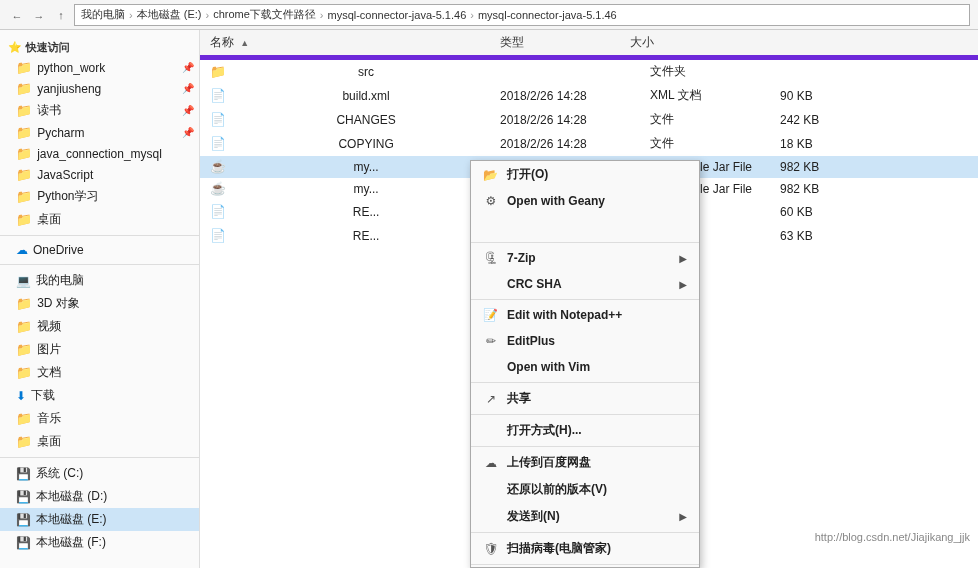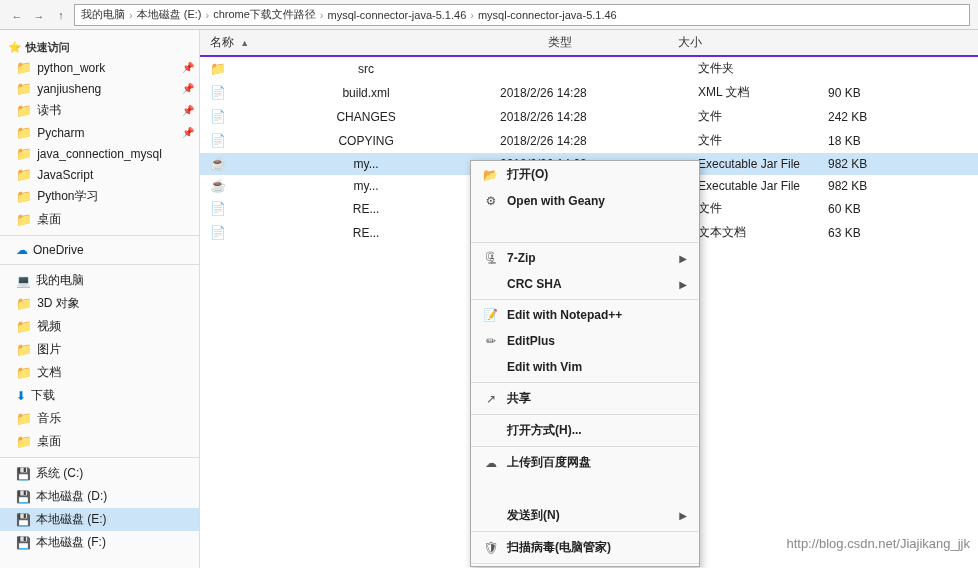--- a/index.html
+++ b/index.html
@@ -99,30 +99,30 @@
     .file-list-area {
       flex: 1;
       background: white;
       display: flex;
       flex-direction: column;
       position: relative;
       overflow: hidden;
     }
     .file-list-header {
       display: flex;
-      border-bottom: 2px solid #6d28d9;
+      border-bottom: 5px solid #6d28d9;
       background: #f5f5f5;
       padding: 4px 0;
       font-size: 12px;
       color: #333;
       font-weight: normal;
     }
     .col-name { width: 300px; padding-left: 10px; }
     .col-date { width: 150px; }
-    .col-type { width: 130px; margin-left: 48px; }
+    .col-type { width: 130px; }
     .col-size { width: 80px; text-align: left; padding-right: 8px; }
     .file-row {
       display: flex;
       align-items: center;
       padding: 3px 0;
       font-size: 12px;
       color: #222;
       cursor: pointer;
       border-bottom: 1px solid transparent;
     }
@@ -174,23 +174,23 @@
     .ctx-arrow {
       margin-left: auto;
       color: #555;
       font-size: 10px;
     }
     .ctx-label { flex: 1; font-weight: bold; }
 
     
     .watermark {
       position: absolute;
-      bottom: 17px;
+      bottom: 25px;
       right: 8px;
-      font-size: 13px;
+      font-size: 11px;
       color: #888;
       pointer-events: none;
     }
 
     
     .sort-arrow { font-size: 9px; color: #666; margin-left: 3px; }
 
     .sidebar-divider { border-top: 1px solid #ddd; margin: 4px 0; }
   </style>
 </head>
@@ -435,39 +435,40 @@
       <div class="ctx-item">
         <span class="ctx-icon">📝</span>
         <span class="ctx-label">Edit with Notepad++</span>
       </div>
       <div class="ctx-item">
         <span class="ctx-icon">✏</span>
         <span class="ctx-label">EditPlus</span>
       </div>
       <div class="ctx-item">
         <span class="ctx-icon"></span>
-        <span class="ctx-label">Edit with Vim</span>
+        <span class="ctx-label">Open with Vim</span>
       </div>
       <div class="ctx-separator"></div>
       <div class="ctx-item">
         <span class="ctx-icon">↗</span>
         <span class="ctx-label">共享</span>
       </div>
       <div class="ctx-separator"></div>
       <div class="ctx-item">
         <span class="ctx-icon"></span>
         <span class="ctx-label">打开方式(H)...</span>
       </div>
       <div class="ctx-separator"></div>
       <div class="ctx-item">
         <span class="ctx-icon">☁</span>
         <span class="ctx-label">上传到百度网盘</span>
       </div>
       <div class="ctx-item">
         <span class="ctx-icon"></span>
+        <span class="ctx-label">还原以前的版本(V)</span>
       </div>
       <div class="ctx-item">
         <span class="ctx-icon"></span>
         <span class="ctx-label">发送到(N)</span>
         <span class="ctx-arrow">▶</span>
       </div>
       <div class="ctx-separator"></div>
       <div class="ctx-item">
         <span class="ctx-icon">🛡</span>
         <span class="ctx-label">扫描病毒(电脑管家)</span>

